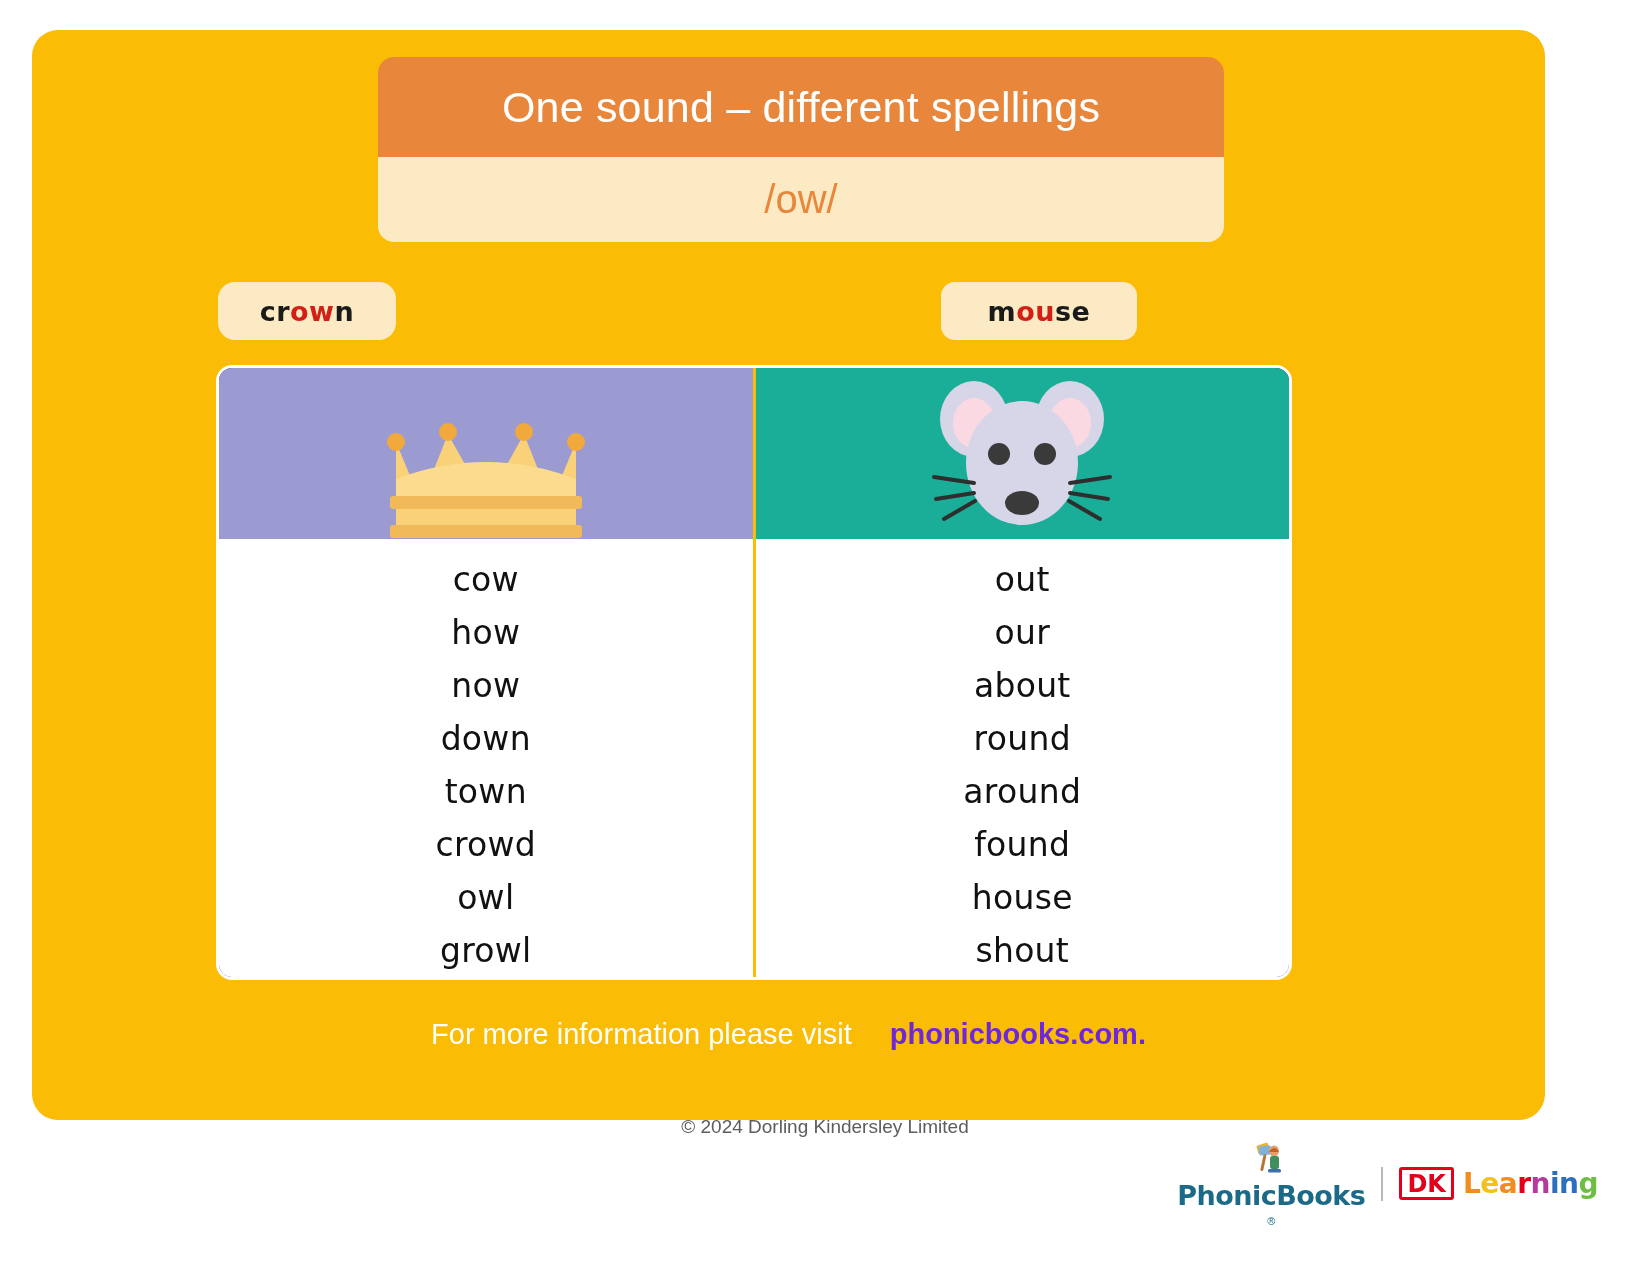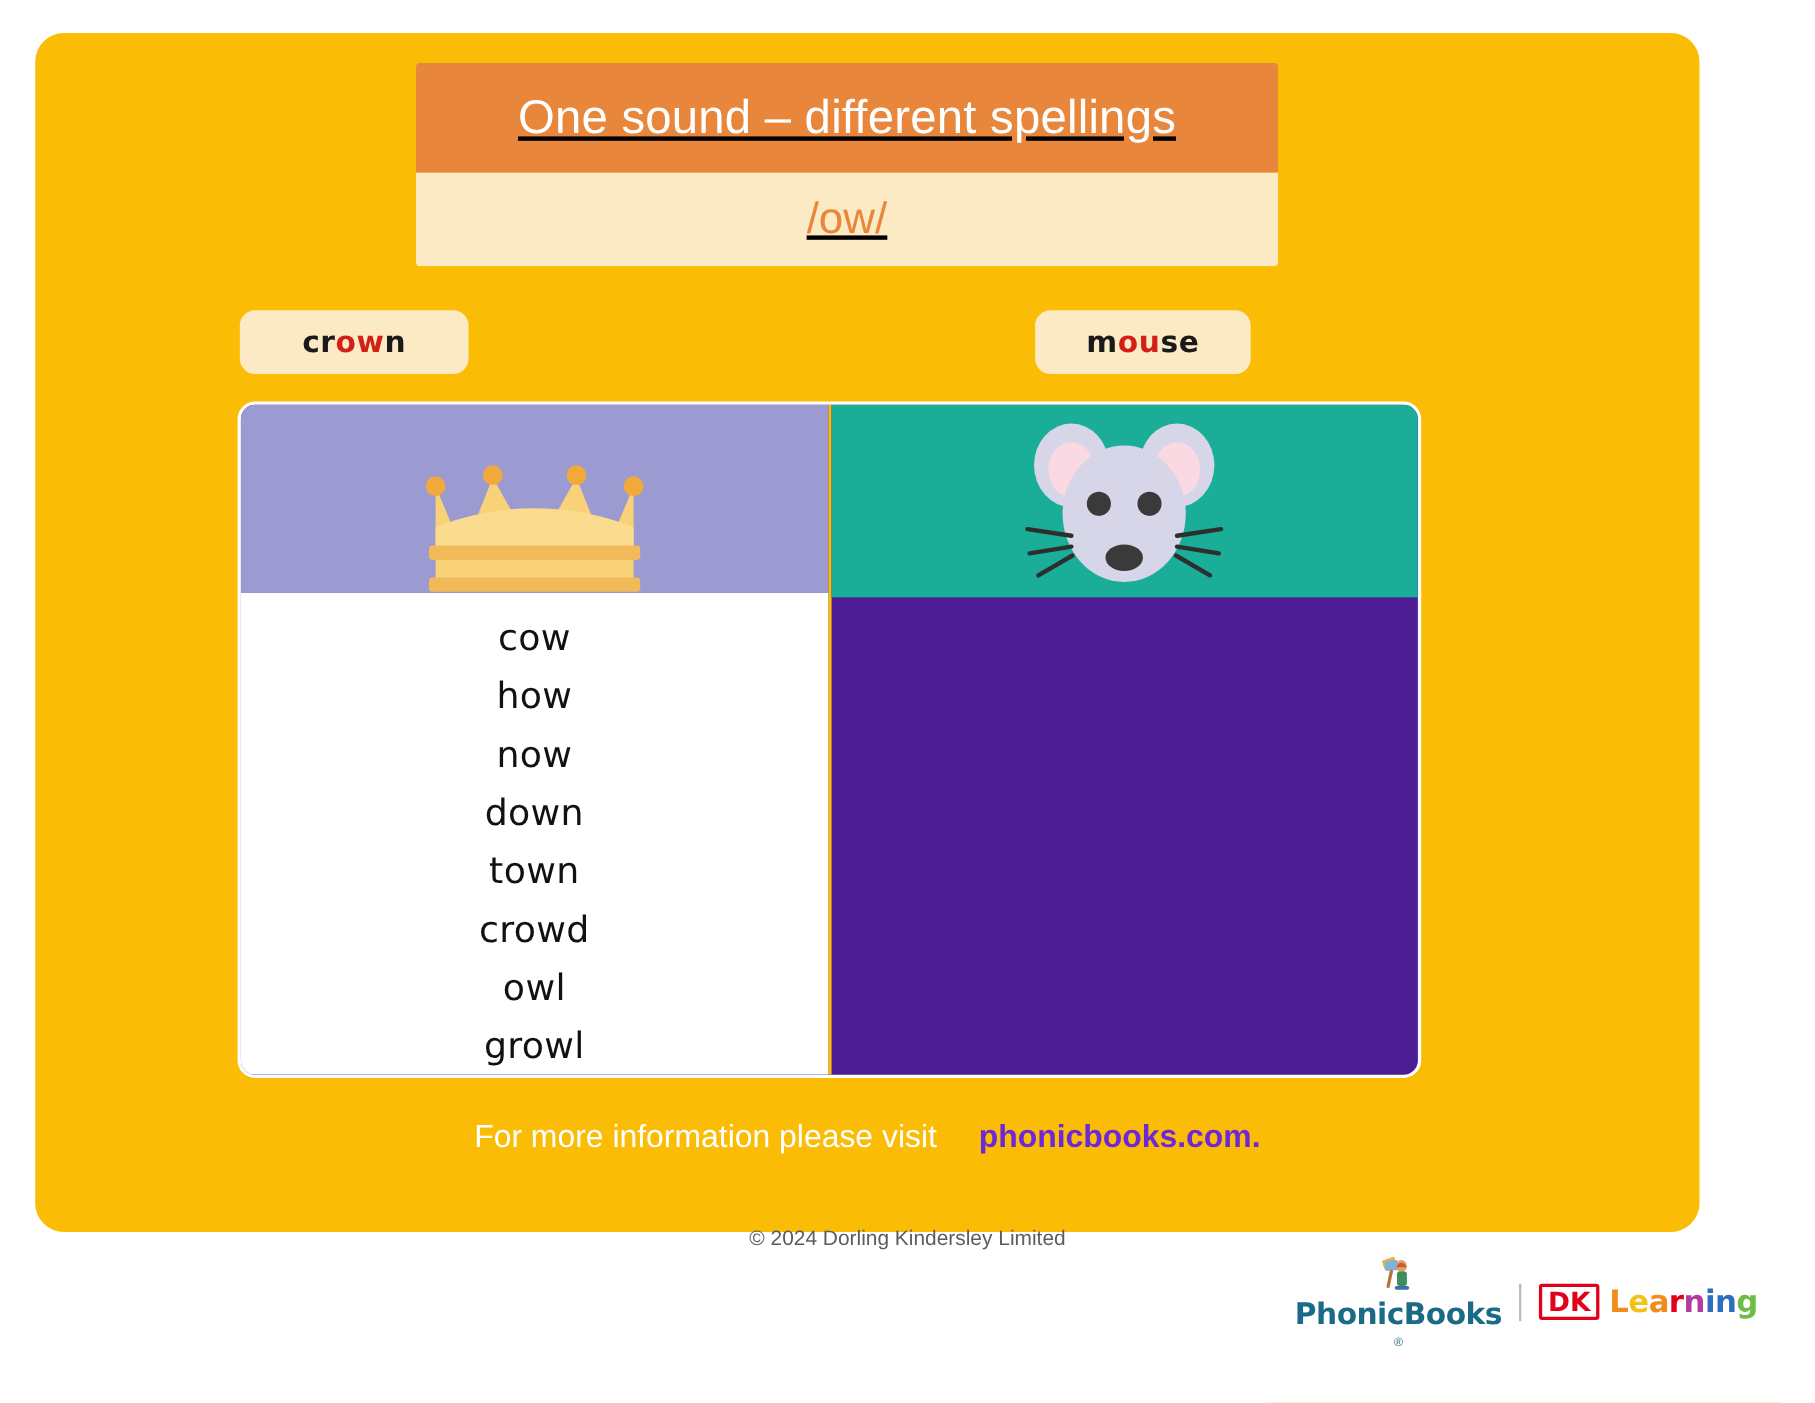--- a/index.html
+++ b/index.html
@@ -28,24 +28,23 @@
     height: 1090px;
     background: #FBBC05;
     border-radius: 26px;
   }
 
   
   .title-block {
     position: absolute;
     left: 378px;
     top: 57px;
-    width: 784px;
-    border-radius: 4px;
+    width: 846px;
+    border-radius: 16px;
     overflow: hidden;
-    text-decoration: underline;
   }
   .title-bar {
     background: #E8873C;
     height: 100px;
     display: flex;
     align-items: center;
     justify-content: center;
   }
   .title-bar-text {
     color: #ffffff;
@@ -83,21 +82,21 @@
     border-radius: 14px;
     display: flex;
     align-items: center;
     justify-content: center;
     font-family: "DejaVu Sans", sans-serif;
     font-size: 27px;
     font-weight: 700;
     color: #1a1a1a;
     letter-spacing: 0.5px;
   }
-  .chip-left  { left: 0px;   width: 208px; }
+  .chip-left  { left: 0px;   width: 178px; border-radius: 17px; }
   .chip-right { left: 723px; width: 196px; }
   .hl { color: #D32016; }
 
   
   .table {
     position: absolute;
     left: 216px;
     top: 365px;
     width: 1076px;
     height: 615px;
@@ -286,20 +285,30 @@
           <g stroke="#2E2E2E" stroke-width="4" stroke-linecap="round">
             <line x1="52" y1="112" x2="12" y2="106"></line>
             <line x1="52" y1="122" x2="14" y2="128"></line>
             <line x1="53" y1="130" x2="22" y2="148"></line>
             <line x1="148" y1="112" x2="188" y2="106"></line>
             <line x1="148" y1="122" x2="186" y2="128"></line>
             <line x1="147" y1="130" x2="178" y2="148"></line>
           </g>
         </svg>
       </div>
+      <div class="words">
+        <div class="word">out</div>
+        <div class="word">our</div>
+        <div class="word">about</div>
+        <div class="word">round</div>
+        <div class="word">around</div>
+        <div class="word">found</div>
+        <div class="word">house</div>
+        <div class="word">shout</div>
+      </div>
     </div>
 
   </div>
 
   <div class="visit">
     <span>For more information please visit </span><b>phonicbooks.com.</b>
   </div>
 
   <div class="copyright">© 2024 Dorling Kindersley Limited</div>
 

